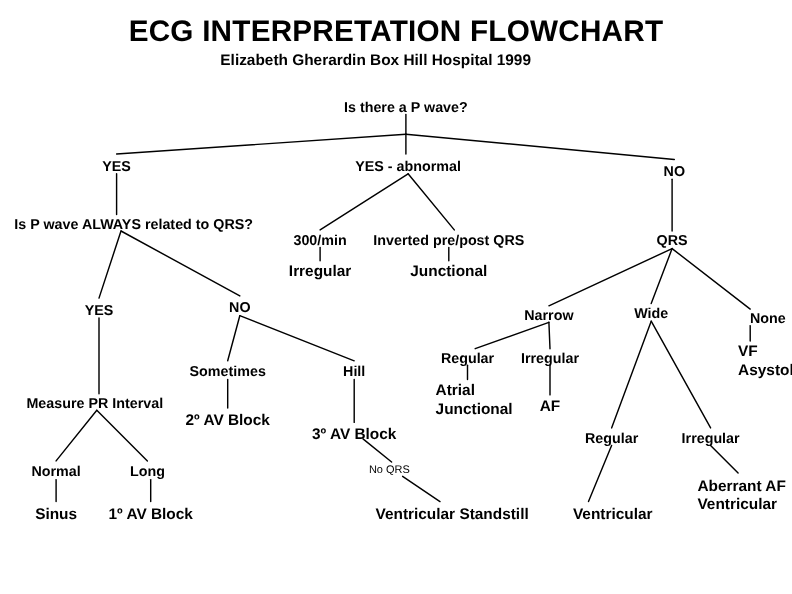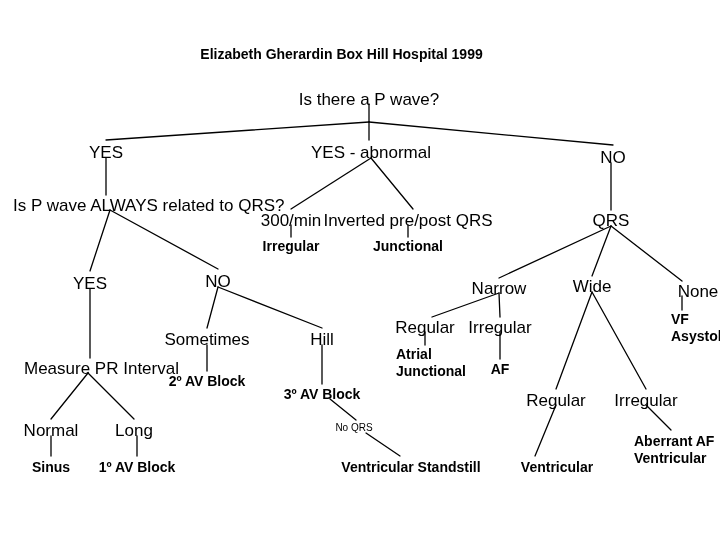--- a/index.html
+++ b/index.html
@@ -45,42 +45,43 @@
     font-weight: bold;
     line-height: 1.05;
   }
   .node {
     position: absolute;
     white-space: nowrap;
     line-height: 1.18;
   }
   
   .q {
-    font-size: 17px;
-    font-weight: normal;
+    font-size: 13px;
+    font-weight: bold;
   }
   
   .dx {
     font-size: 14px;
     font-weight: bold;
   }
   
   .tiny {
     font-size: 10px;
     font-weight: normal;
   }
   .c  { transform: translateX(-50%); }   
   .l  { }                                 
   .multi { white-space: pre-line; }
 </style>
 </head>
 <body>
 
 <div id="page">
 
+  <div class="title">ECG INTERPRETATION FLOWCHART</div>
   <div class="subtitle">Elizabeth Gherardin Box Hill Hospital 1999</div>
 
   <svg id="edges" viewBox="0 0 720 540" xmlns="http://www.w3.org/2000/svg">
     <g stroke="#000000" stroke-width="1.3" fill="none" stroke-linecap="round">
 
       <line x1="369" y1="104" x2="369" y2="122"></line>
       <line x1="369" y1="122" x2="106" y2="140"></line>
       <line x1="369" y1="122" x2="369" y2="140"></line>
       <line x1="369" y1="122" x2="613" y2="145"></line>
 

